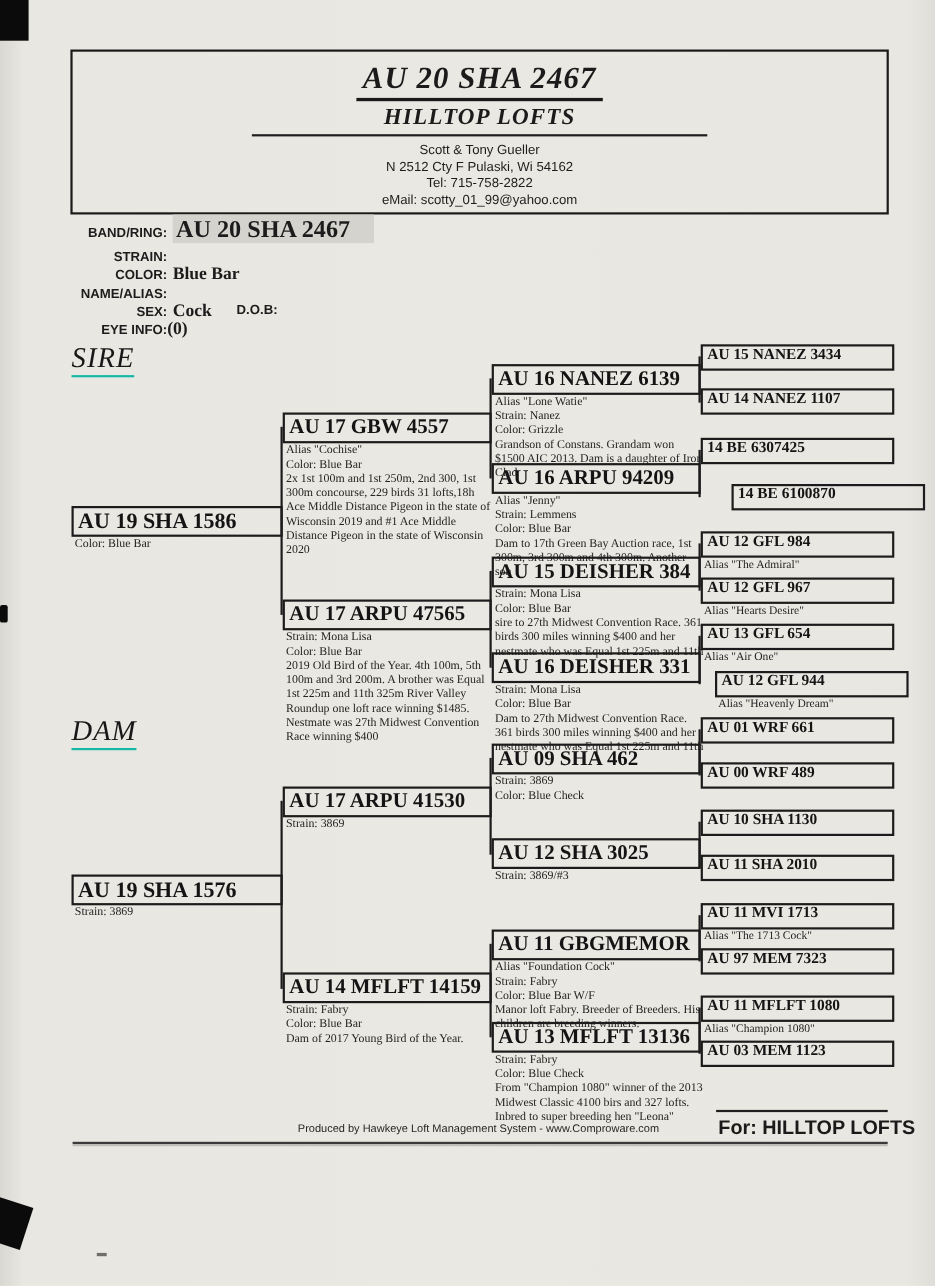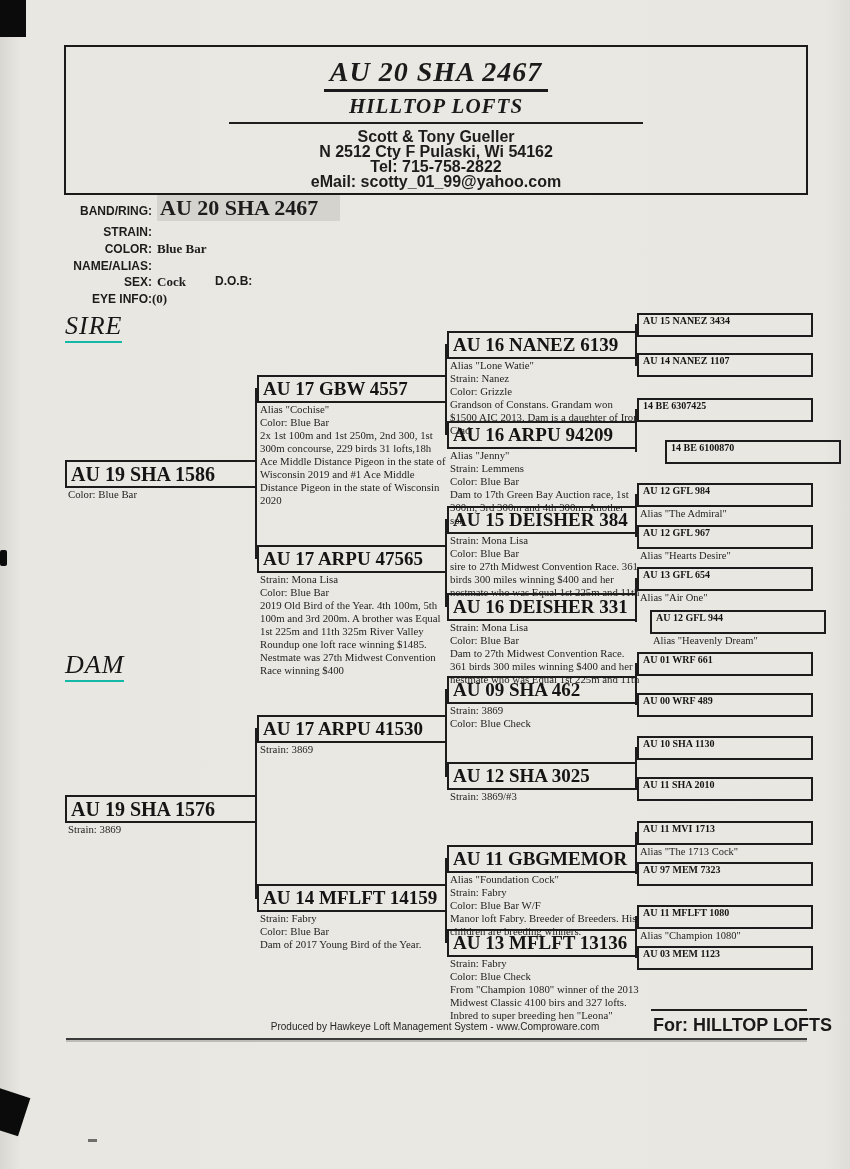--- a/index.html
+++ b/index.html
@@ -14,40 +14,40 @@
   .art{position:absolute;background:#0b0b0b;}
   
   .header-box{
     position:absolute;left:64px;top:45px;width:740px;height:146px;
     border:2px solid #1a1a1a;text-align:center;
   }
   .title{margin-top:9px;font-family:"Liberation Serif",serif;font-style:italic;font-weight:bold;font-size:28px;letter-spacing:1px;}
   .title span{display:inline-block;border-bottom:3px solid #1a1a1a;padding:0 6px 1px 6px;}
   .loft{margin-top:2px;font-family:"Liberation Serif",serif;font-style:italic;font-weight:bold;font-size:21px;letter-spacing:1px;}
   .hrule{width:414px;height:2px;background:#1f1f1f;margin:3px auto 5px auto;}
-  .contact{font-family:"Liberation Sans",sans-serif;font-size:16px;font-weight:bold;line-height:15px;color:#1d1d1d;}
+  .contact{font-family:"Liberation Sans",sans-serif;font-size:12px;font-weight:normal;line-height:15px;color:#1d1d1d;}
   
   .info-row{position:absolute;left:56px;white-space:nowrap;font-family:"Liberation Sans",sans-serif;font-size:12px;font-weight:bold;color:#1c1c1c;}
   .info-row .lbl{display:inline-block;width:96px;text-align:right;vertical-align:baseline;}
-  .info-row .val{margin-left:5px;font-family:"Liberation Serif",serif;font-weight:bold;font-size:13px;}
+  .info-row .val{margin-left:5px;font-family:"Liberation Serif",serif;font-weight:bold;font-size:16px;}
   .val-band{margin-left:5px;font-family:"Liberation Serif",serif;font-weight:bold;font-size:22px;background:#d4d3ce;padding:0 22px 1px 3px;}
   .dob{position:absolute;left:159px;top:0;}
   
   .section-h{position:absolute;font-family:"Liberation Serif",serif;font-style:italic;font-size:26px;letter-spacing:1px;color:#171717;}
   .section-h span{display:inline-block;border-bottom:2px solid #14b8a6;padding-bottom:0px;}
   
   .pbox{position:absolute;border:2px solid #1c1c1c;}
   .c1{left:65px;width:188px;height:24px;}
   .c2{left:257px;width:186px;height:24px;}
   .c3{left:447px;width:186px;height:24px;}
   .c4{left:637px;width:172px;height:20px;}
   .band{font-family:"Liberation Serif",serif;font-weight:bold;white-space:nowrap;color:#141414;padding:1px 0 0 4px;}
   .c1 .band{font-size:20px;}
   .c2 .band,.c3 .band{font-size:19px;}
-  .c4 .band{font-size:10px;padding-top:0;}
+  .c4 .band{font-size:14px;padding-top:0;}
   .details{position:absolute;top:100%;left:1px;width:190px;padding-top:2px;
     font-family:"Liberation Serif",serif;font-size:10.8px;line-height:13px;color:#242424;}
   .c4 .details{font-size:10.5px;}
   
   .vline{position:absolute;width:2px;background:#1c1c1c;}
   
   .footer-produced{position:absolute;left:200px;top:1021px;width:470px;text-align:center;
     font-family:"Liberation Sans",sans-serif;font-size:10px;color:#262626;}
   .footer-for{position:absolute;left:653px;top:1015px;font-family:"Liberation Sans",sans-serif;font-weight:bold;font-size:18px;color:#1a1a1a;white-space:nowrap;}
   .for-topline{position:absolute;left:651px;top:1009px;width:156px;height:2px;background:#1f1f1f;}

